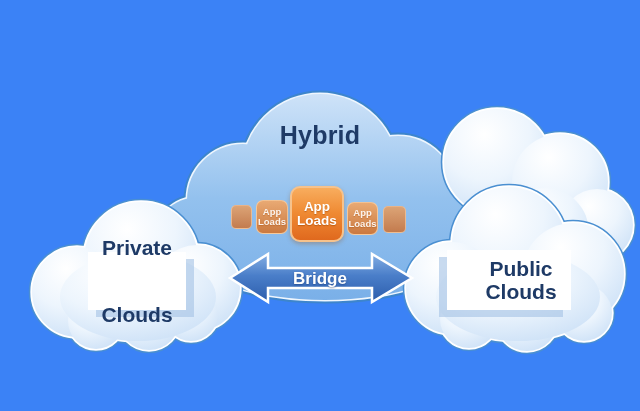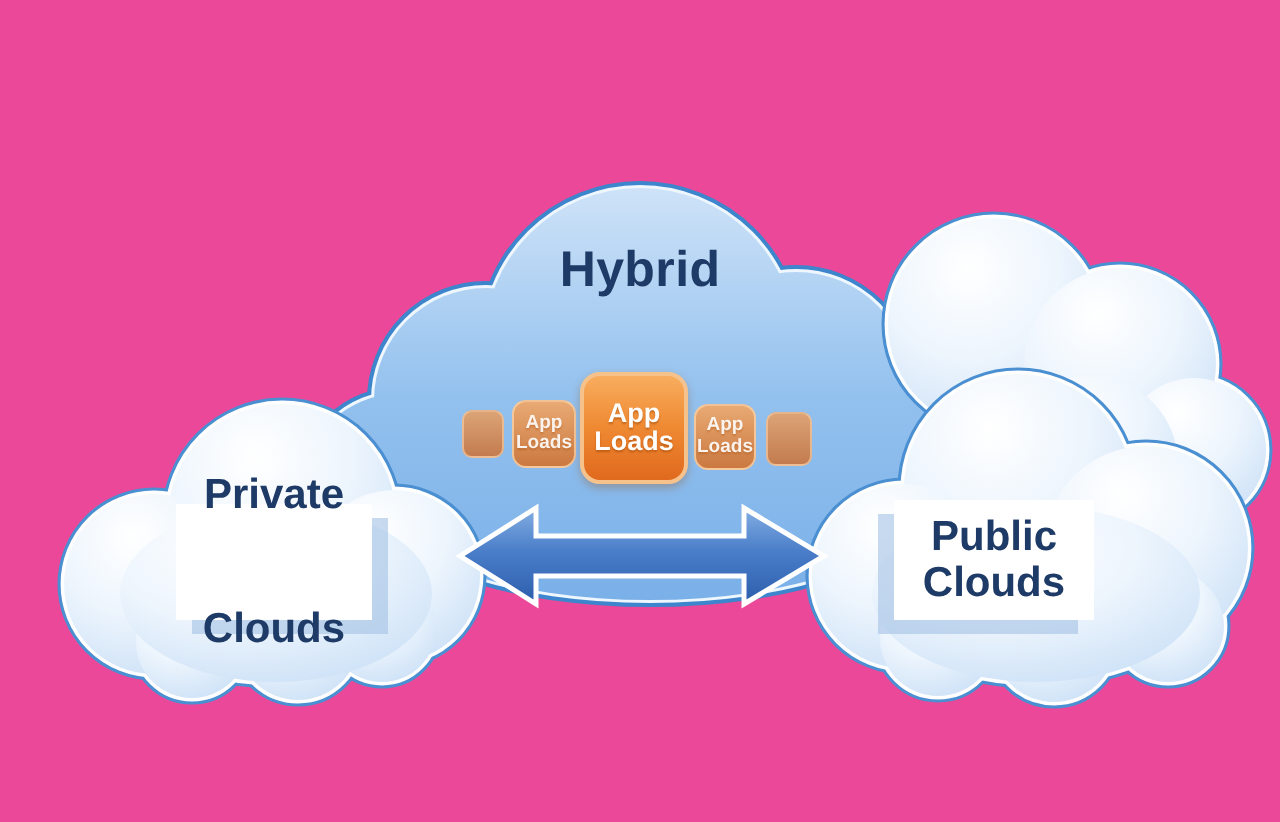--- a/index.html
+++ b/index.html
@@ -1,17 +1,17 @@
 <!DOCTYPE html>
 <html><head>
 <meta charset="utf-8">
 <style>
   html,body{margin:0;padding:0;background:#ffffff;}
   .stage{
-    position:relative;width:640px;height:411px;background:#ec4899;overflow:hidden;
+    position:relative;width:640px;height:411px;background:#3b82f6;overflow:hidden;
     font-family:"Liberation Sans", sans-serif;
   }
   .stage svg{position:absolute;left:0;top:0;}
 
   
   .pass-blue-main{fill:#ffffff;stroke:#3d85cc;stroke-width:7;}
   .pass-white-main{fill:#ffffff;stroke:#eef6fe;stroke-width:3;}
   .pass-fill-main{fill:url(#gMain);stroke:none;}
   .pass-blue-light{fill:#ffffff;stroke:#4a8fd1;stroke-width:6.5;}
   .pass-white-light{fill:#ffffff;stroke:#ffffff;stroke-width:3.4;}
@@ -23,21 +23,21 @@
   .title{
     left:240px;top:122px;width:160px;text-align:center;
     color:#1e3a66;font-weight:bold;font-size:25px;line-height:27px;letter-spacing:0.2px;
   }
   .label-box{
     width:98px;height:58px;background:#ffffff;
     display:flex;flex-direction:column;align-items:center;justify-content:center;
     color:#1e3a66;font-weight:bold;font-size:21px;line-height:23px;text-align:center;
   }
   .label-private{left:88px;top:252px;box-shadow:8px 7px 0 rgba(163,194,228,0.6);gap:44px;}
-  .label-public{left:447px;top:250px;width:100px;height:60px;box-shadow:-8px 7px 0 rgba(163,194,228,0.6);}
+  .label-public{left:447px;top:250px;width:100px;height:60px;box-shadow:-8px 7px 0 rgba(163,194,228,0.6);padding-left:24px;}
 
   .bridge-label{
     left:268px;top:268px;width:104px;height:21px;text-align:center;
     color:#ffffff;font-weight:bold;font-size:17px;line-height:21px;
     text-shadow:0 1px 2px rgba(20,50,110,0.5);
   }
 
   .appbox{
     display:flex;flex-direction:column;align-items:center;justify-content:center;
     text-align:center;color:#ffffff;font-weight:bold;box-sizing:border-box;
@@ -171,14 +171,15 @@
   <div class="abs label-box label-private">
     <div>Private</div>
     <div>Clouds</div>
   </div>
 
   <div class="abs label-box label-public">
     <div>Public</div>
     <div>Clouds</div>
   </div>
 
+  <div class="abs bridge-label">Bridge</div>
 
 </div>
 
 </body></html>

